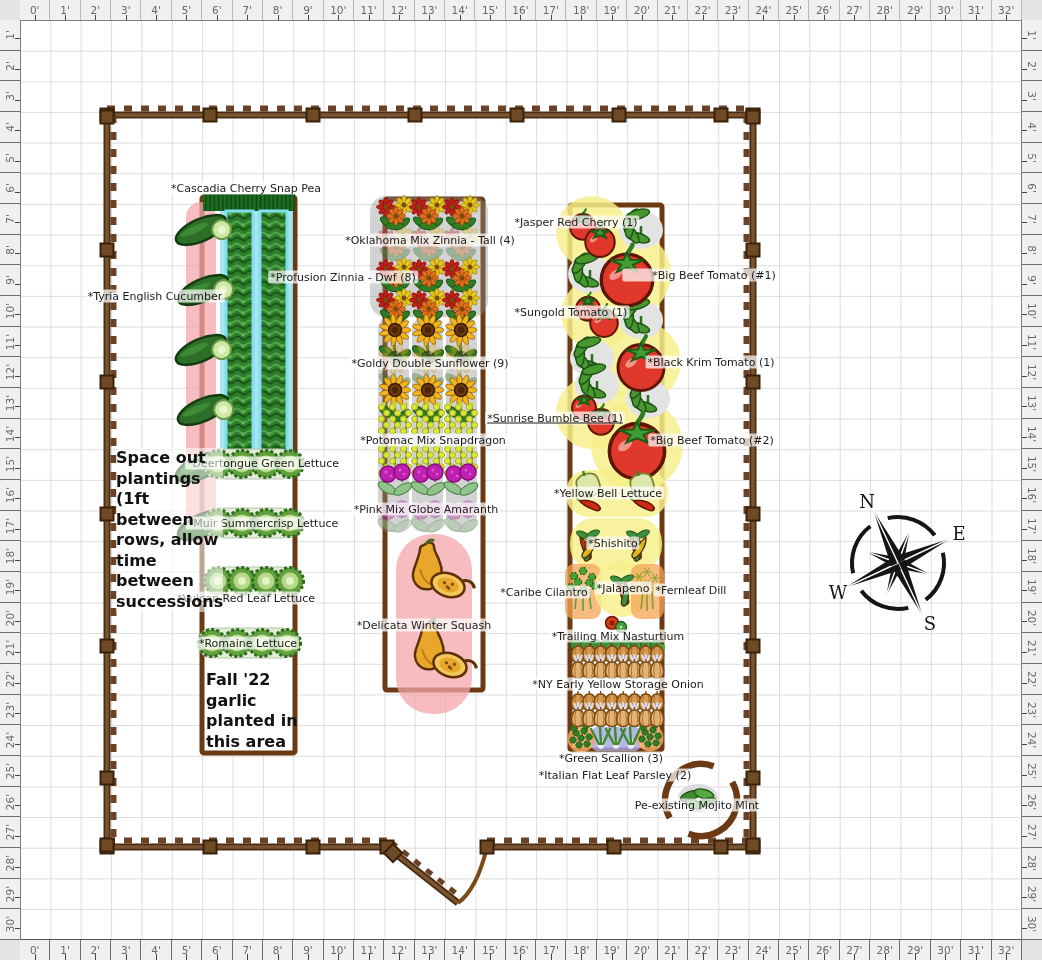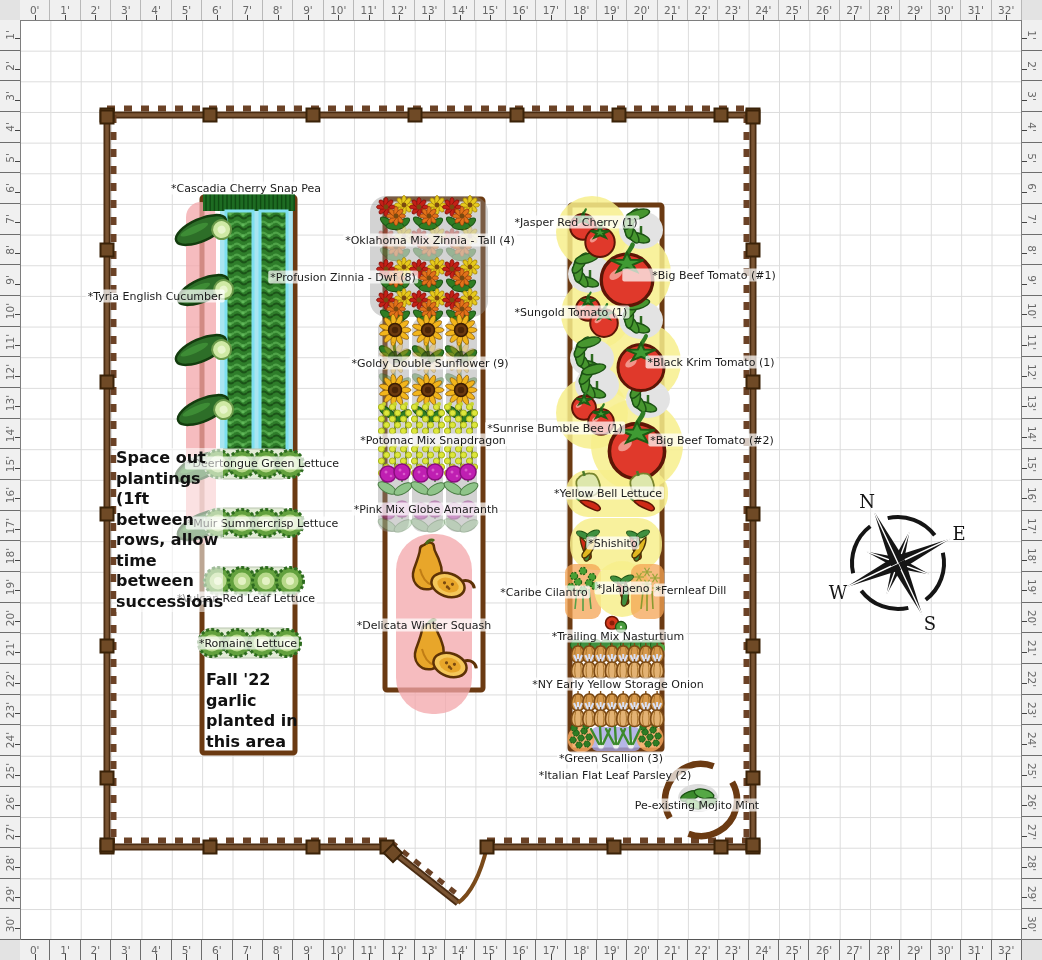--- a/index.html
+++ b/index.html
@@ -2176,21 +2176,21 @@
       <div class="plant-label" style="left: 426px; top: 509px;">*Pink Mix Globe Amaranth</div>
       <div class="plant-label" style="left: 424px; top: 625px;">*Delicata Winter Squash</div>
       <div class="plant-label" style="left: 263px; top: 463px;">*Deertongue Green Lettuce</div>
       <div class="plant-label" style="left: 263px; top: 523px;">*Muir Summercrisp Lettuce</div>
       <div class="plant-label" style="left: 246px; top: 598px;">*Vulcan Red Leaf Lettuce</div>
       <div class="plant-label" style="left: 248px; top: 643px;">*Romaine Lettuce</div>
       <div class="plant-label" style="left: 576px; top: 222px;">*Jasper Red Cherry (1)</div>
       <div class="plant-label" style="left: 700px; top: 275px; padding-left: 30px;">*Big Beef Tomato (#1)</div>
       <div class="plant-label" style="left: 571px; top: 312px;">*Sungold Tomato (1)</div>
       <div class="plant-label" style="left: 711px; top: 362px;">*Black Krim Tomato (1)</div>
-      <div class="plant-label" style="left: 555px; top: 428px;">*Sunrise Bumble Bee (1)</div>
+      <div class="plant-label" style="left: 555px; top: 418px; text-decoration: underline;">*Sunrise Bumble Bee (1)</div>
       <div class="plant-label" style="left: 712px; top: 440px;">*Big Beef Tomato (#2)</div>
       <div class="plant-label" style="left: 608px; top: 493px;">*Yellow Bell Lettuce</div>
       <div class="plant-label" style="left: 613px; top: 543px;">*Shishito</div>
       <div class="plant-label" style="left: 544px; top: 592px;">*Caribe Cilantro</div>
       <div class="plant-label" style="left: 623px; top: 588px;">*Jalapeno</div>
       <div class="plant-label" style="left: 691px; top: 590px;">*Fernleaf Dill</div>
       <div class="plant-label" style="left: 618px; top: 636px;">*Trailing Mix Nasturtium</div>
       <div class="plant-label" style="left: 618px; top: 684px;">*NY Early Yellow Storage Onion</div>
       <div class="plant-label" style="left: 611px; top: 758px;">*Green Scallion (3)</div>
       <div class="plant-label" style="left: 615px; top: 775px;">*Italian Flat Leaf Parsley (2)</div>

